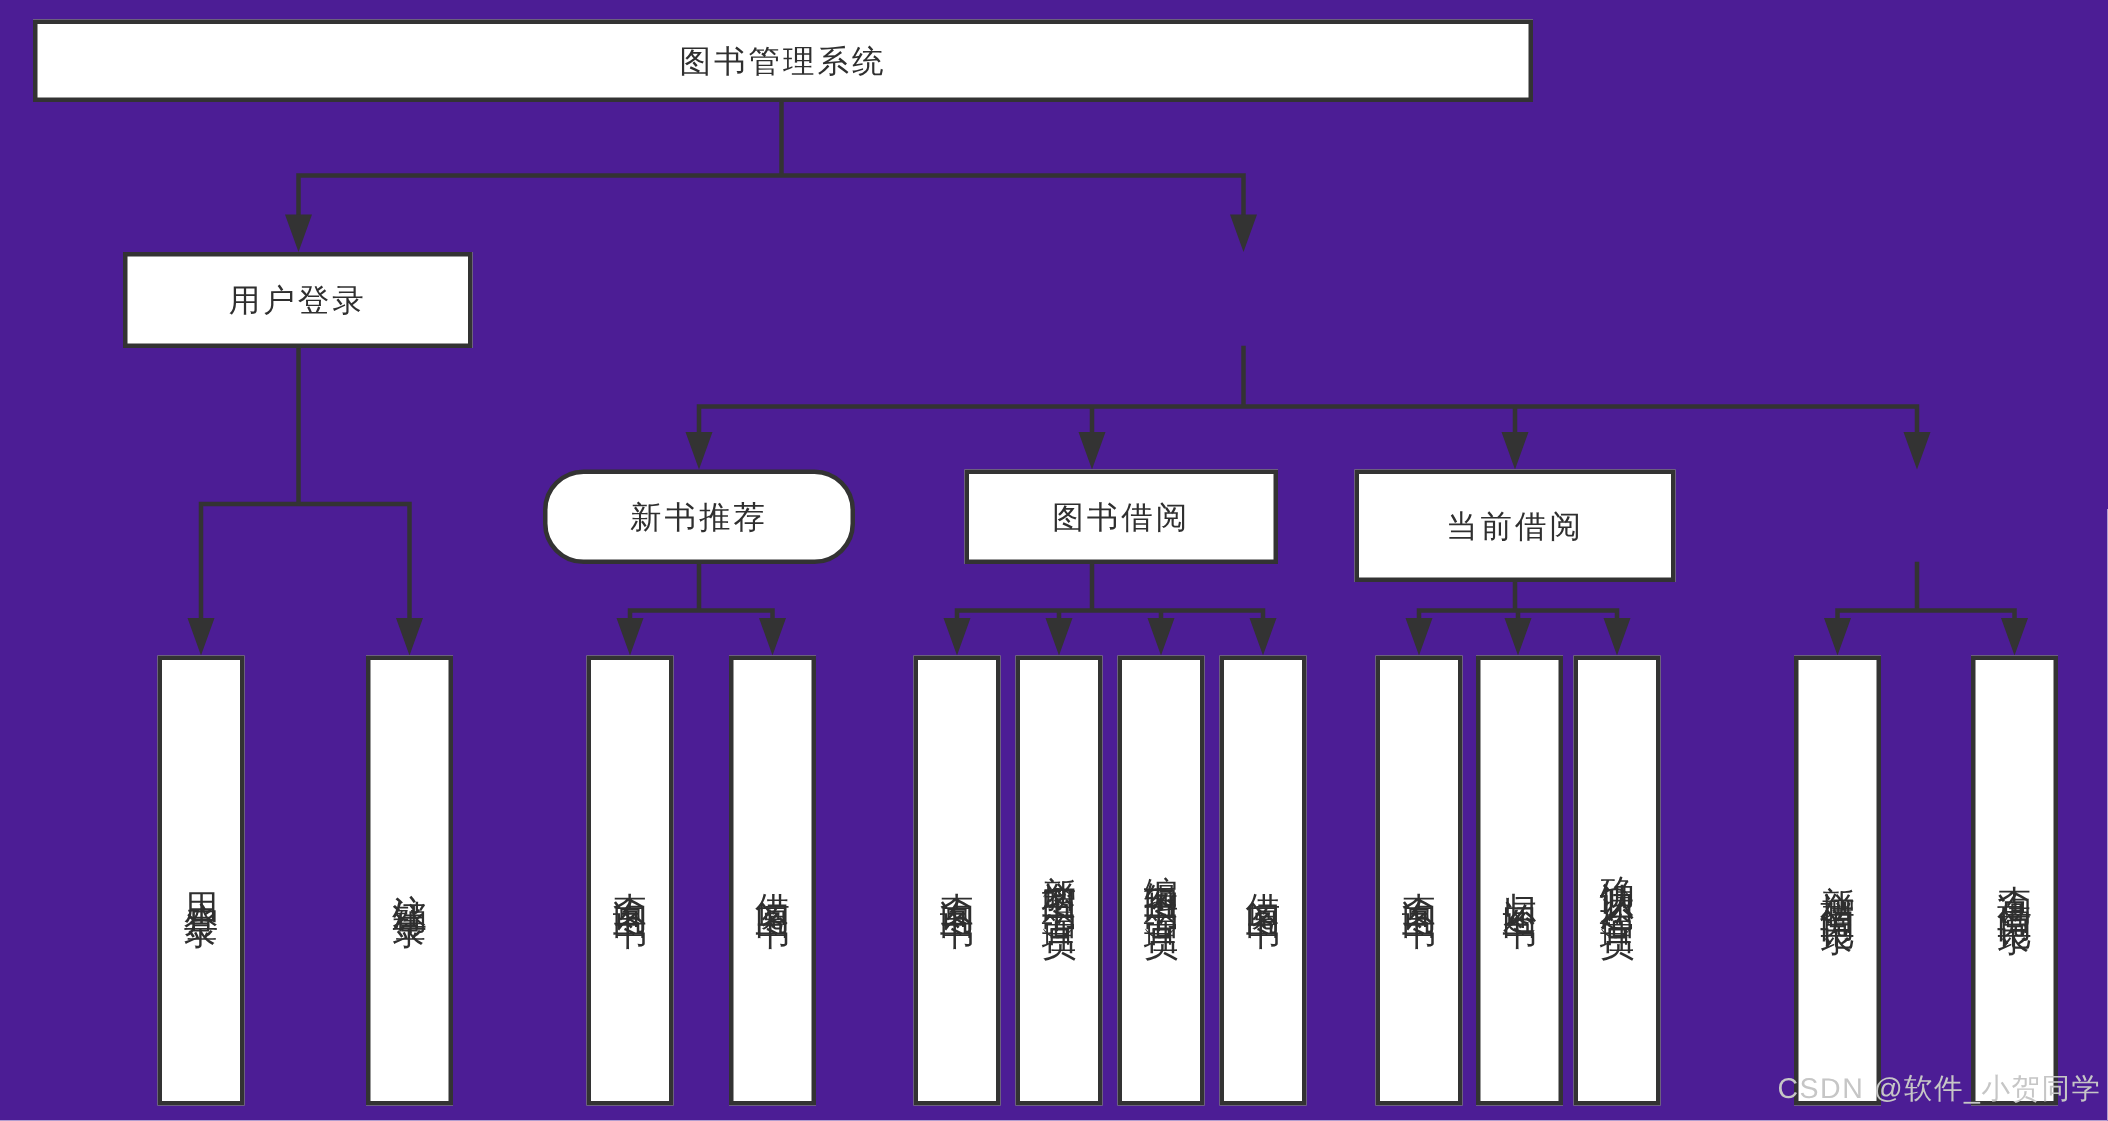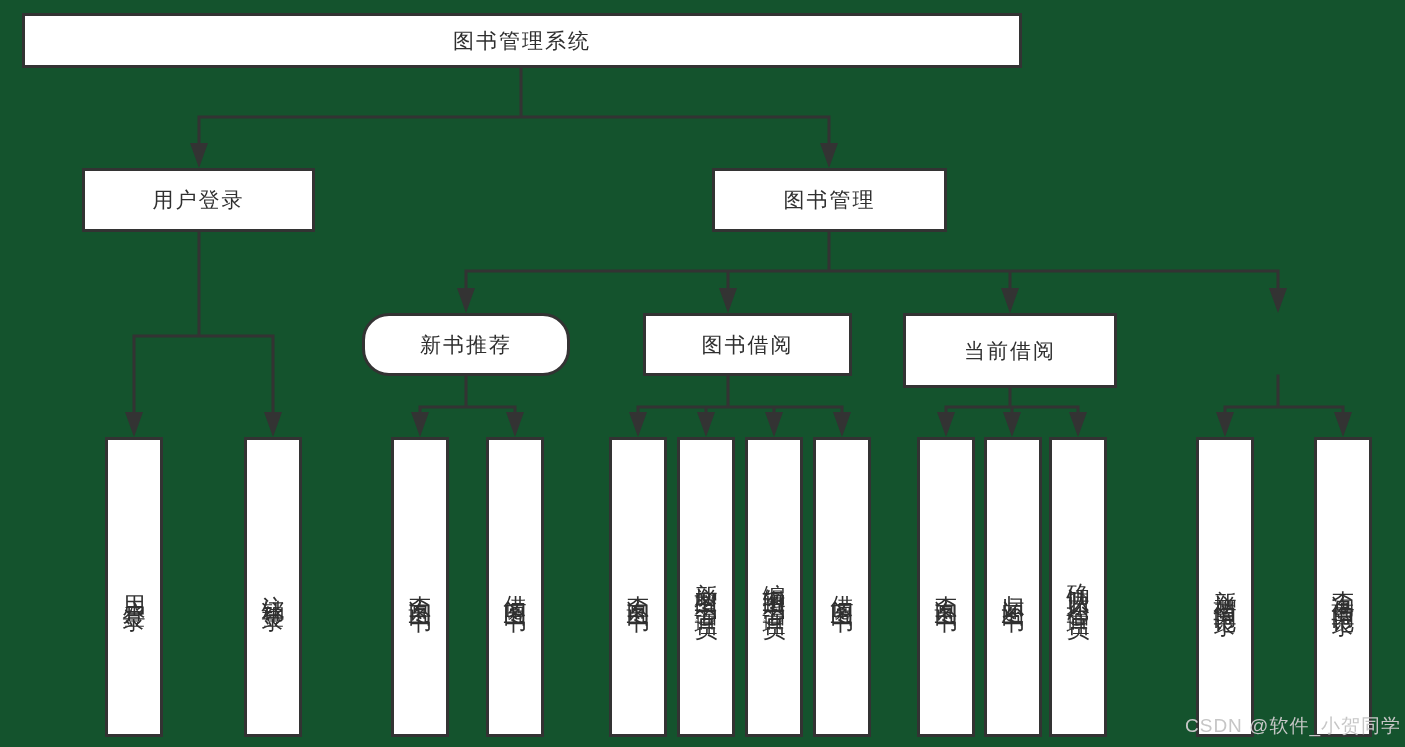--- a/index.html
+++ b/index.html
@@ -1,21 +1,21 @@
 <!DOCTYPE html>
 <html><head>
 <meta charset="utf-8">
 <style>
   html, body { margin: 0; padding: 0; background: #ffffff; }
   * { box-sizing: border-box; }
   .stage {
     position: relative;
     width: 1405px;
     height: 747px;
-    background: #14532d;
+    background: #4c1d95;
     font-family: "Liberation Sans", "DejaVu Sans", sans-serif;
     color: #2f2f2f;
     overflow: hidden;
   }
   .connectors {
     position: absolute;
     left: 0; top: 0;
     width: 1405px; height: 747px;
     pointer-events: none;
   }
@@ -80,21 +80,20 @@
              M629 412 h18 L638 437 Z  M697 412 h18 L706 437 Z
              M765 412 h18 L774 437 Z  M833 412 h18 L842 437 Z
              M937 412 h18 L946 437 Z  M1003 412 h18 L1012 437 Z
              M1069 412 h18 L1078 437 Z M1216 412 h18 L1225 437 Z
              M1334 412 h18 L1343 437 Z" fill="#333333" stroke="none"></path>
   </svg>
 
   <div class="hbox" style="left:22px; top:13px; width:1000px; height:55px;">图书管理系统</div>
 
   <div class="hbox" style="left:82px; top:168px; width:233px; height:64px;">用户登录</div>
-  <div class="hbox" style="left:712px; top:168px; width:235px; height:64px;">图书管理</div>
 
   <div class="hbox" style="left:362px; top:313px; width:208px; height:63px;border-radius:27px;">新书推荐</div>
   <div class="hbox" style="left:624px; top:313px; width:209px; height:63px;margin-left:19px;">图书借阅</div>
   <div class="hbox" style="left:903px; top:313px; width:214px; height:75px;">当前借阅</div>
 
   <div class="vbox" style="left:105px;">用户登录</div>
   <div class="vbox" style="left:244px;">注销登录</div>
 
   <div class="vbox" style="left:391px;">查询图书</div>
   <div class="vbox" style="left:486px;">借阅图书</div>

